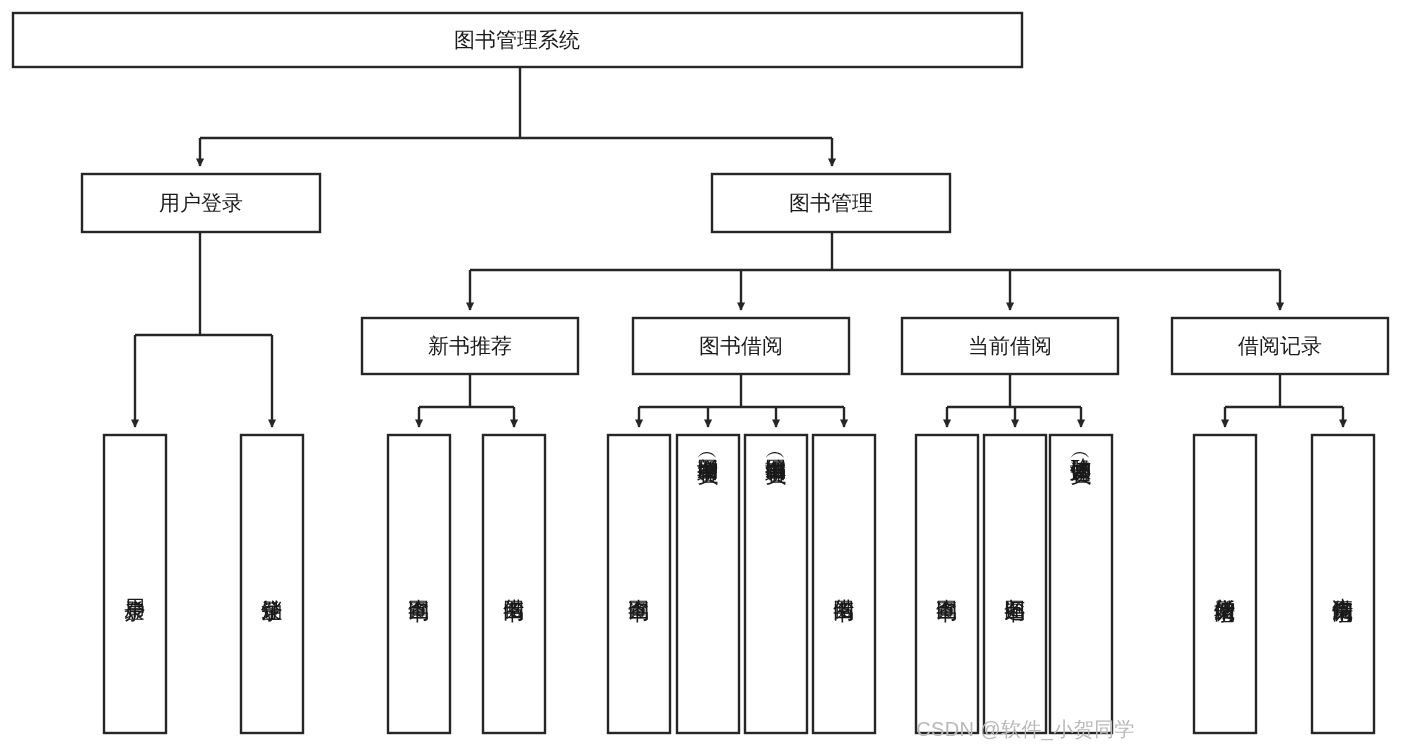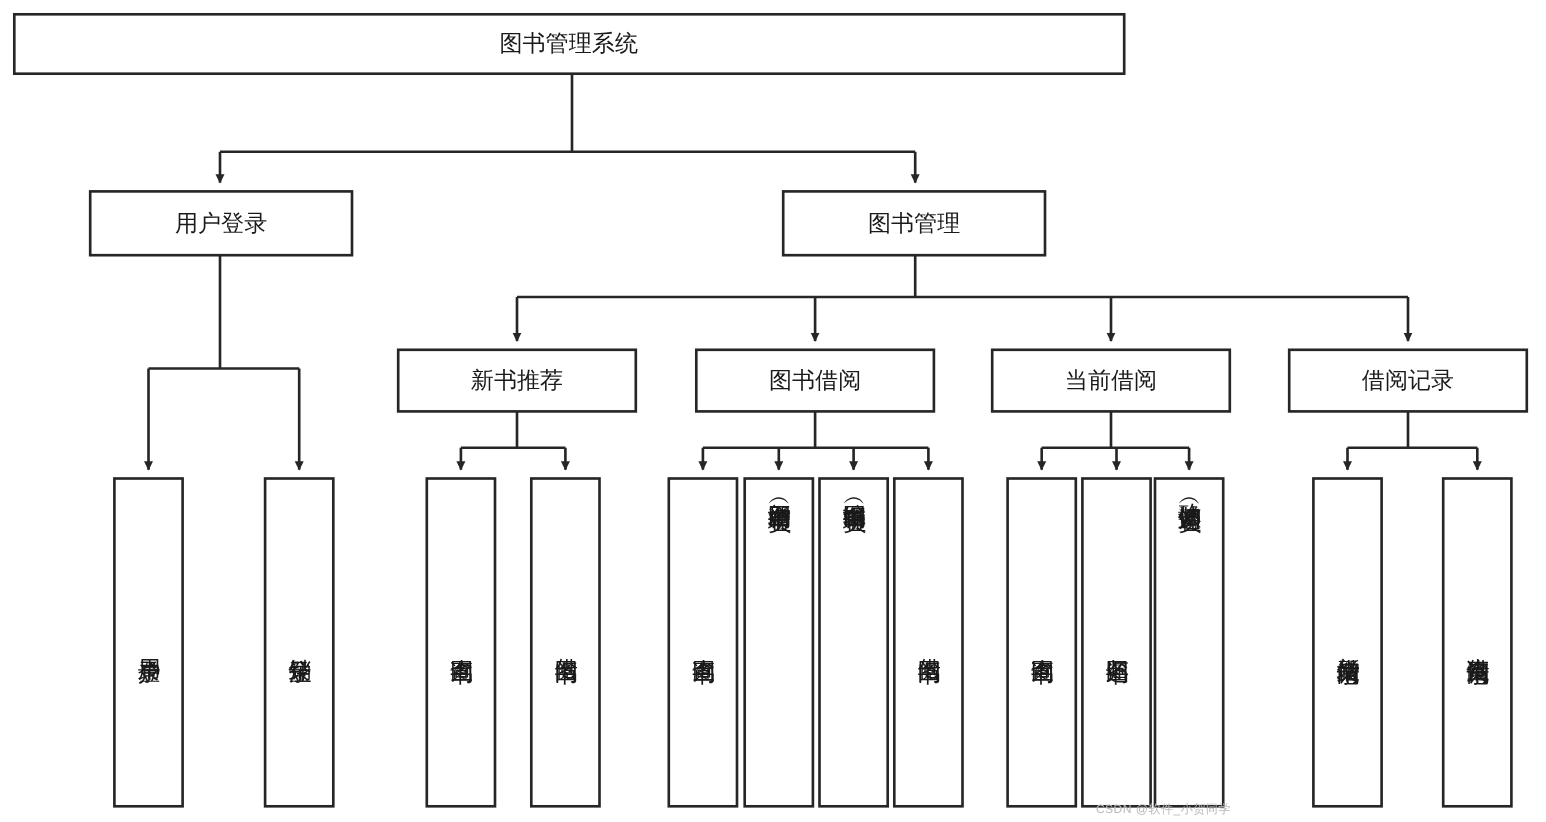--- a/index.html
+++ b/index.html
@@ -4,22 +4,22 @@
 <style>
   html,body{margin:0;padding:0;background:#ffffff;}
   body{width:1405px;height:747px;overflow:hidden;
        font-family:"Liberation Sans","DejaVu Sans",sans-serif;}
   #chart-root{position:relative;width:1143px;height:747px;background:#fff;}
   svg.flow{position:absolute;left:0;top:0;width:1405px;height:747px;}
   .node-box{fill:#ffffff;stroke:#262626;stroke-width:2.4;}
   .node-label{fill:#1a1a1a;font-family:"Liberation Sans","DejaVu Sans",sans-serif;
               font-size:21px;text-anchor:middle;dominant-baseline:middle;}
   .connector{stroke:#262626;stroke-width:2.4;fill:none;}
-  .watermark{position:absolute;right:24px;bottom:4px;color:#b9b9b9;
-             font-size:11px;font-family:"Liberation Sans","DejaVu Sans",sans-serif;
+  .watermark{position:absolute;right:8px;bottom:4px;color:#b9b9b9;
+             font-size:20px;font-family:"Liberation Sans","DejaVu Sans",sans-serif;
              letter-spacing:0.4px;white-space:nowrap;}
   .vlabel-wrap{position:absolute;display:flex;align-items:center;
                justify-content:center;pointer-events:none;}
   .vlabel{writing-mode:vertical-rl;text-orientation:upright;
           font-size:21px;color:#1a1a1a;line-height:1.12;
           letter-spacing:1px;text-align:center;
           font-family:"Liberation Sans","DejaVu Sans",sans-serif;}
 </style>
 </head>
 <body>

